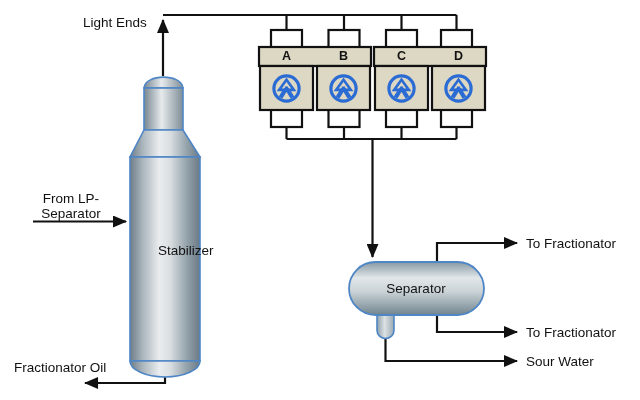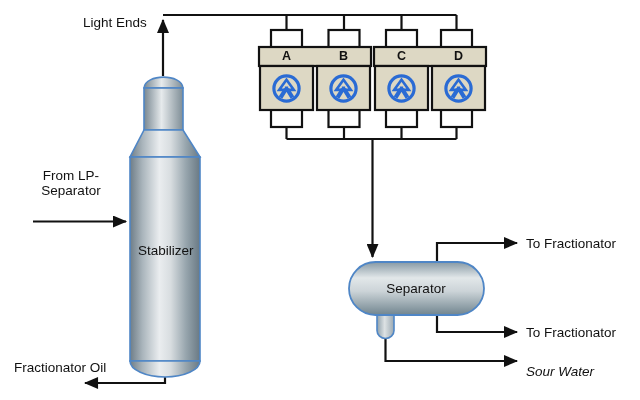--- a/index.html
+++ b/index.html
@@ -129,35 +129,35 @@
     </g>
 
     <g stroke="#4f86c6">
       <path d="M377,314 L377,330.5 A8.5,8 0 0 0 394,330.5 L394,314 Z" fill="url(#gradBoot)" stroke-width="1.6"></path>
       <rect x="349" y="262" width="135" height="53" rx="26.5" ry="26.5" fill="url(#gradSep)" stroke-width="1.8"></rect>
     </g>
   </svg>
 
   <div class="lbl" style="left:83px;top:15px;">Light Ends</div>
 
-  <div class="lbl center" style="left:36px;top:168px;width:70px;">
+  <div class="lbl center" style="left:36px;top:191px;width:70px;">
     <div>From LP-</div>
     <div>Separator</div>
   </div>
 
-  <div class="lbl center" style="left:114px;top:243px;width:46px;padding-left:24px;">Stabilizer</div>
+  <div class="lbl center" style="left:134px;top:243px;width:46px;padding-left:24px;">Stabilizer</div>
 
   <div class="lbl" style="left:14px;top:360px;">Fractionator Oil</div>
 
   <div class="lbl center" style="left:366px;top:281px;width:100px;">Separator</div>
 
   <div class="lbl" style="left:526px;top:236px;">To Fractionator</div>
 
   <div class="lbl" style="left:526px;top:325px;">To Fractionator</div>
 
-  <div class="lbl" style="left:526px;top:364px;font-style:italic;">Sour Water</div>
+  <div class="lbl" style="left:526px;top:354px;">Sour Water</div>
 
   <div class="ltr" style="left:260px;top:49px;width:53px;">A</div>
   <div class="ltr" style="left:317px;top:49px;width:53px;">B</div>
   <div class="ltr" style="left:375px;top:49px;width:53px;">C</div>
   <div class="ltr" style="left:432px;top:49px;width:53px;">D</div>
 
 </div>
 
 </body></html>

